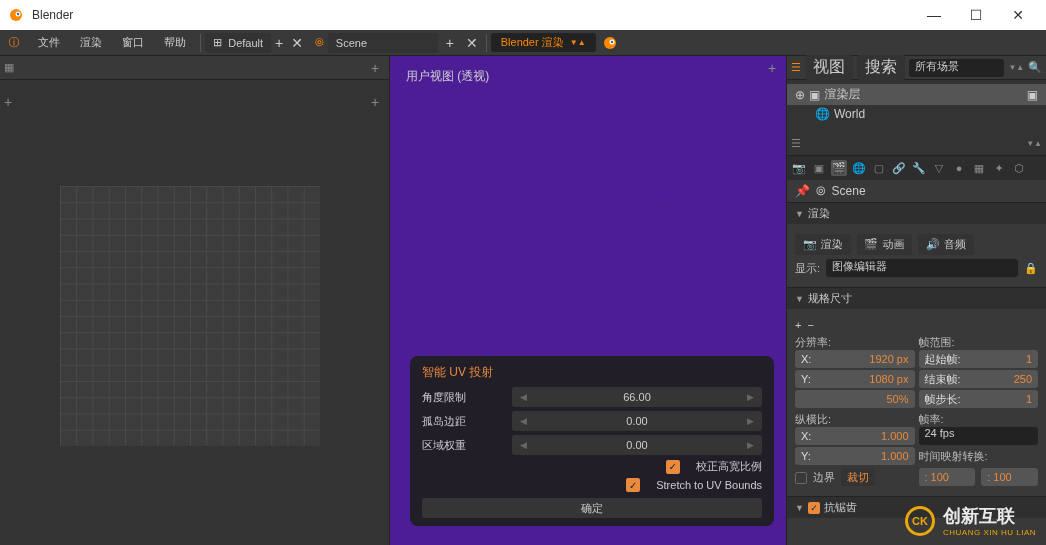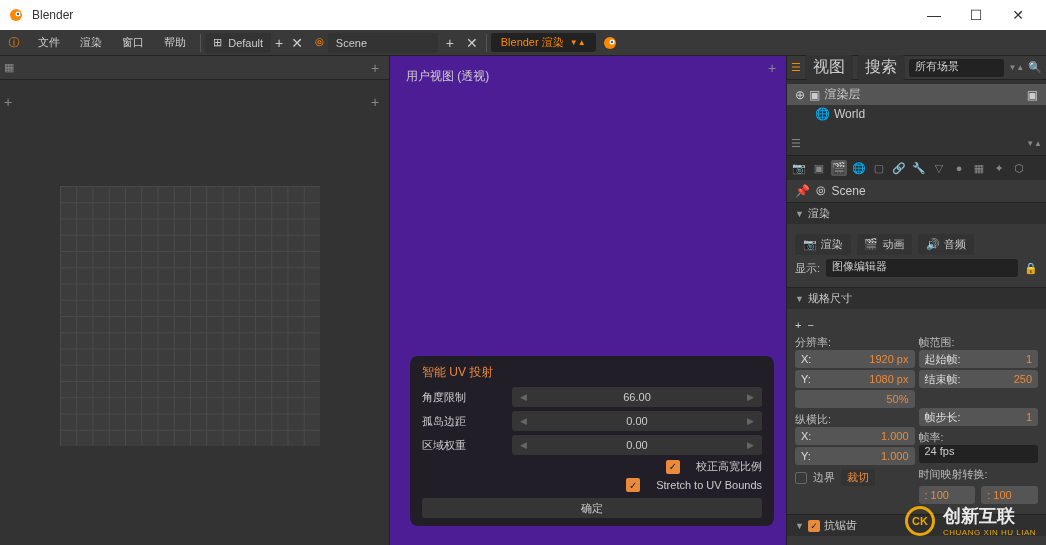--- a/index.html
+++ b/index.html
@@ -333,21 +333,21 @@
         <div style="flex:1">
           <div class="lbl12">帧范围:</div>
           <div class="numfld">
               <span class="k">起始帧:</span>
               <span class="v">1</span>
             </div>
           <div class="numfld" style="margin-top:2px">
               <span class="k">结束帧:</span>
               <span class="v">250</span>
             </div>
-          <div class="numfld" style="margin-top:20px">
+          <div class="numfld" style="margin-top:2px">
               <span class="k">帧步长:</span>
               <span class="v">1</span>
             </div>
           <div class="lbl12" style="margin-top:4px">帧率:</div>
           <div class="dropdn">
               <span>24 fps</span>
             </div>
           <div class="lbl12" style="margin-top:4px">时间映射转换:</div>
           <div class="row2">
             <div class="numfld">

